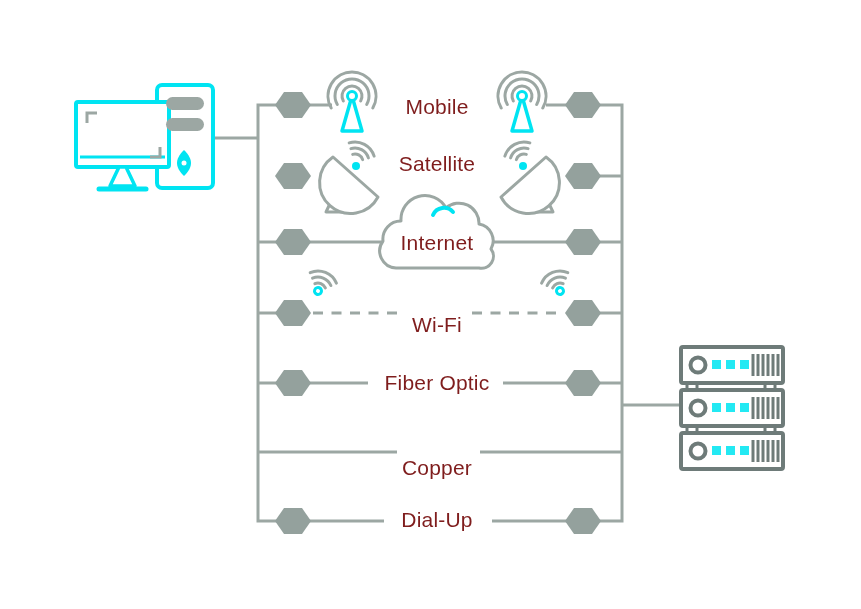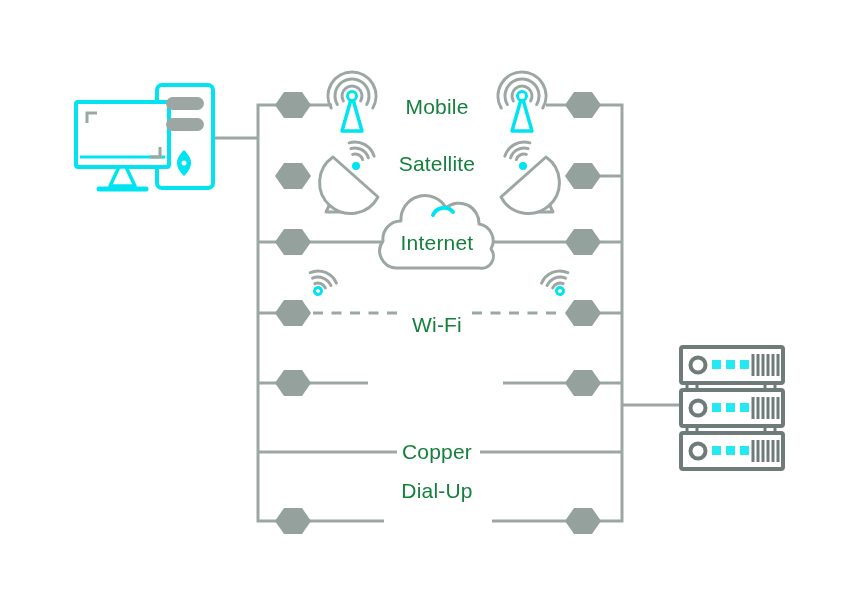--- a/index.html
+++ b/index.html
@@ -3,21 +3,21 @@
 <meta charset="utf-8">
 <style>
   html,body { margin:0; padding:0; background:#ffffff; }
   .stage {
     position:relative; width:861px; height:609px; background:#ffffff;
     overflow:hidden; font-family:"Liberation Sans", sans-serif;
   }
   .stage svg { position:absolute; left:0; top:0; }
   .lbl {
     position:absolute; left:437px; transform:translate(-50%,-50%);
-    font-size:21px; color:#15803d; white-space:nowrap; letter-spacing:0.2px;
+    font-size:21px; color:#7f1d1d; white-space:nowrap; letter-spacing:0.2px;
   }
 </style>
 </head>
 <body>
 
 <div class="stage">
 
 <svg width="861" height="609" viewBox="0 0 861 609">
 
   <g stroke="#9ca7a3" stroke-width="3" fill="none">
@@ -133,16 +133,17 @@
     <use href="#srv-unit" y="43"></use>
     <use href="#srv-unit" y="86"></use>
   </g>
 
 </svg>
 
 <div class="lbl" style="top:107px">Mobile</div>
 <div class="lbl" style="top:164px">Satellite</div>
 <div class="lbl" style="top:243px">Internet</div>
 <div class="lbl" style="top:325px">Wi-Fi</div>
-<div class="lbl" style="top:452px">Copper</div>
-<div class="lbl" style="top:491px">Dial-Up</div>
+<div class="lbl" style="top:383px">Fiber Optic</div>
+<div class="lbl" style="top:468px">Copper</div>
+<div class="lbl" style="top:520px">Dial-Up</div>
 
 </div>
 
 </body></html>

